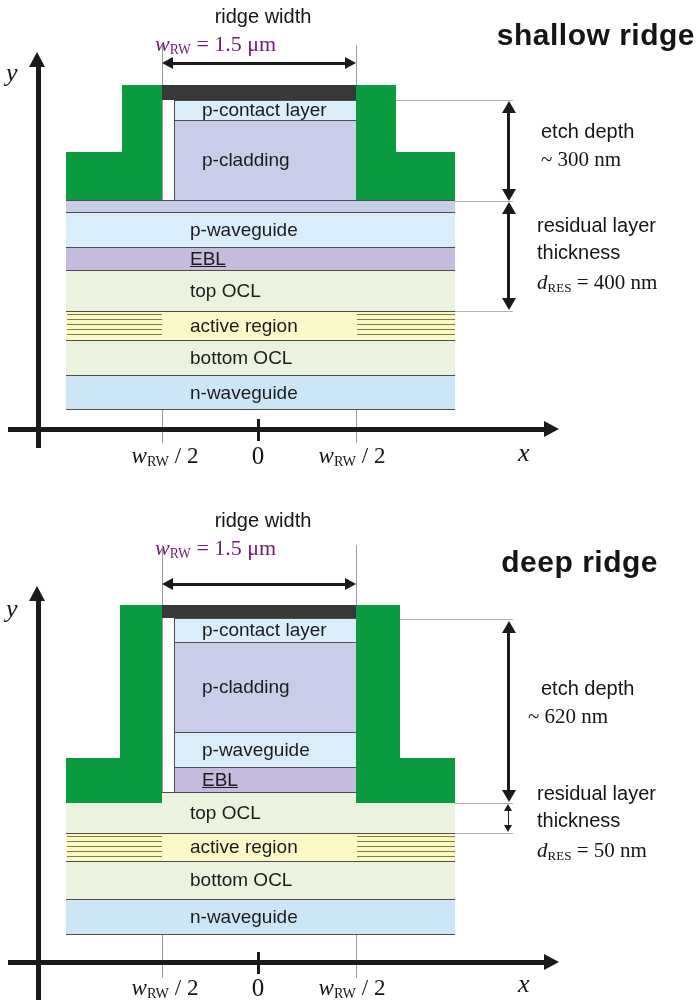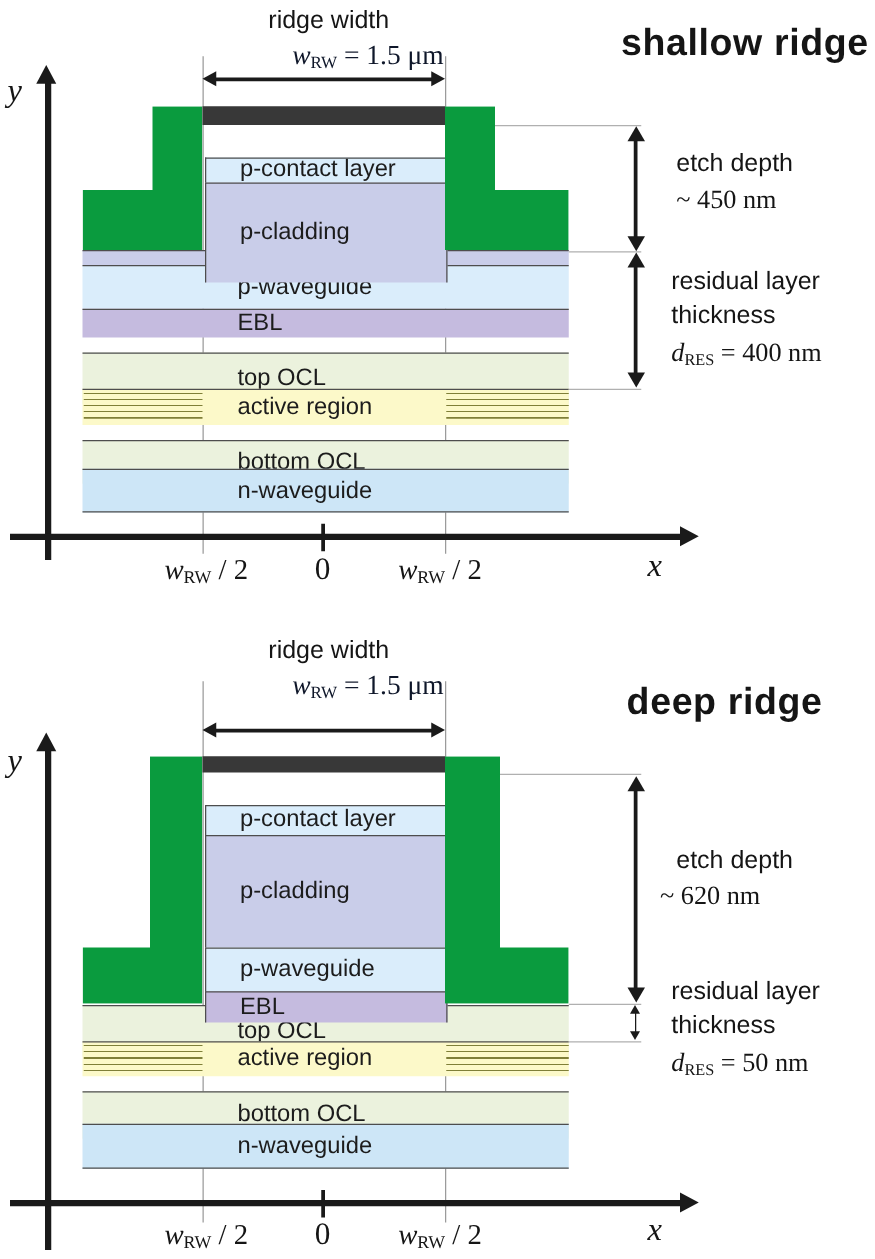--- a/index.html
+++ b/index.html
@@ -1,33 +1,33 @@
 <!DOCTYPE html>
 <html><head>
 <meta charset="utf-8">
 <style>
   html,body{margin:0;padding:0;background:#fff;}
   #canvas{position:relative;width:700px;height:1007px;background:#fff;overflow:hidden;
           font-family:"Liberation Sans",sans-serif;color:#111;}
   
   .dtitle{position:absolute;font-weight:bold;font-size:30px;letter-spacing:0.5px;color:#151515;white-space:nowrap;}
   .cap{position:absolute;font-size:20px;color:#151515;text-align:center;white-space:nowrap;}
-  .formula{position:absolute;font-family:"Liberation Serif",serif;font-size:22px;color:#0f172a;text-align:right;white-space:nowrap;}
+  .formula{position:absolute;font-family:"Liberation Serif",serif;font-size:22px;color:#701a75;text-align:left;white-space:nowrap;}
   .sym{font-family:"Liberation Serif",serif;font-style:italic;}
   .ssub{font-family:"Liberation Serif",serif;font-size:0.62em;vertical-align:-0.22em;}
   
   .layer{position:absolute;box-sizing:border-box;border-top:1px solid #4d4d4d;
          font-size:19px;color:#1c1c1c;white-space:nowrap;overflow:visible;}
   .layer.fw{left:66px;width:389px;padding-left:124px;}
-  .layer.ridge{left:164px;width:194px;border-left:1px solid #4d4d4d;border-right:1px solid #4d4d4d;padding-left:27px;margin-top:26px;}
+  .layer.ridge{left:174px;width:194px;border-left:1px solid #4d4d4d;border-right:1px solid #4d4d4d;padding-left:27px;}
   .layer.last{border-bottom:1px solid #4d4d4d;}
   .c-blue{background:#daedfb;}
   .c-lav{background:#c9cde9;}
-  .c-purp{background:#c5bbdf;}
-  .c-ocl{background:#ebf2dd;margin-top:12px;}
+  .c-purp{background:#c5bbdf;text-decoration:underline;}
+  .c-ocl{background:#ebf2dd;}
   .c-act{background:#fcf9c9;}
   .c-nblue{background:#cde6f7;}
   .stripes{position:absolute;background:repeating-linear-gradient(to bottom,#7f7f38 0px,#7f7f38 1px,rgba(0,0,0,0) 1px,rgba(0,0,0,0) 5px);}
   .metal{position:absolute;background:#383838;}
   .green{position:absolute;background:#0a9b3e;}
   
   .gline{position:absolute;width:1px;background:#9b9b9b;}
   .rline{position:absolute;height:1px;background:#b0b0b0;}
   
   .axis-line-x{position:absolute;height:5px;background:#1a1a1a;}
@@ -100,21 +100,21 @@
       <div class="va-up"></div>
       <div class="va-down"></div>
     </div>
     <div class="v-arrow" style="left:501px;top:202px;height:108px;">
       <div class="va-shaft"></div>
       <div class="va-up"></div>
       <div class="va-down"></div>
     </div>
 
     <div class="ann-sans" style="left:541px;top:120px;">etch depth</div>
-    <div class="ann-serif" style="left:541px;top:147px;">~ 450 nm</div>
+    <div class="ann-serif" style="left:541px;top:147px;">~ 300 nm</div>
     <div class="ann-sans" style="left:537px;top:214px;">residual layer</div>
     <div class="ann-sans" style="left:537px;top:241px;">thickness</div>
     <div class="ann-serif" style="left:537px;top:270px;"><span class="sym">d</span><span class="ssub">RES</span><span> = 400 nm</span></div>
 
     <div class="axis-head-y" style="left:29px;top:52px;"></div>
     <div class="axis-line-y" style="left:36px;top:64px;height:384px;"></div>
     <div class="axis-label" style="left:6px;top:58px;">y</div>
     <div class="axis-line-x" style="left:8px;top:427px;width:537px;"></div>
     <div class="axis-head-x" style="left:544px;top:421px;"></div>
     <div class="axis-label" style="left:518px;top:438px;">x</div>

